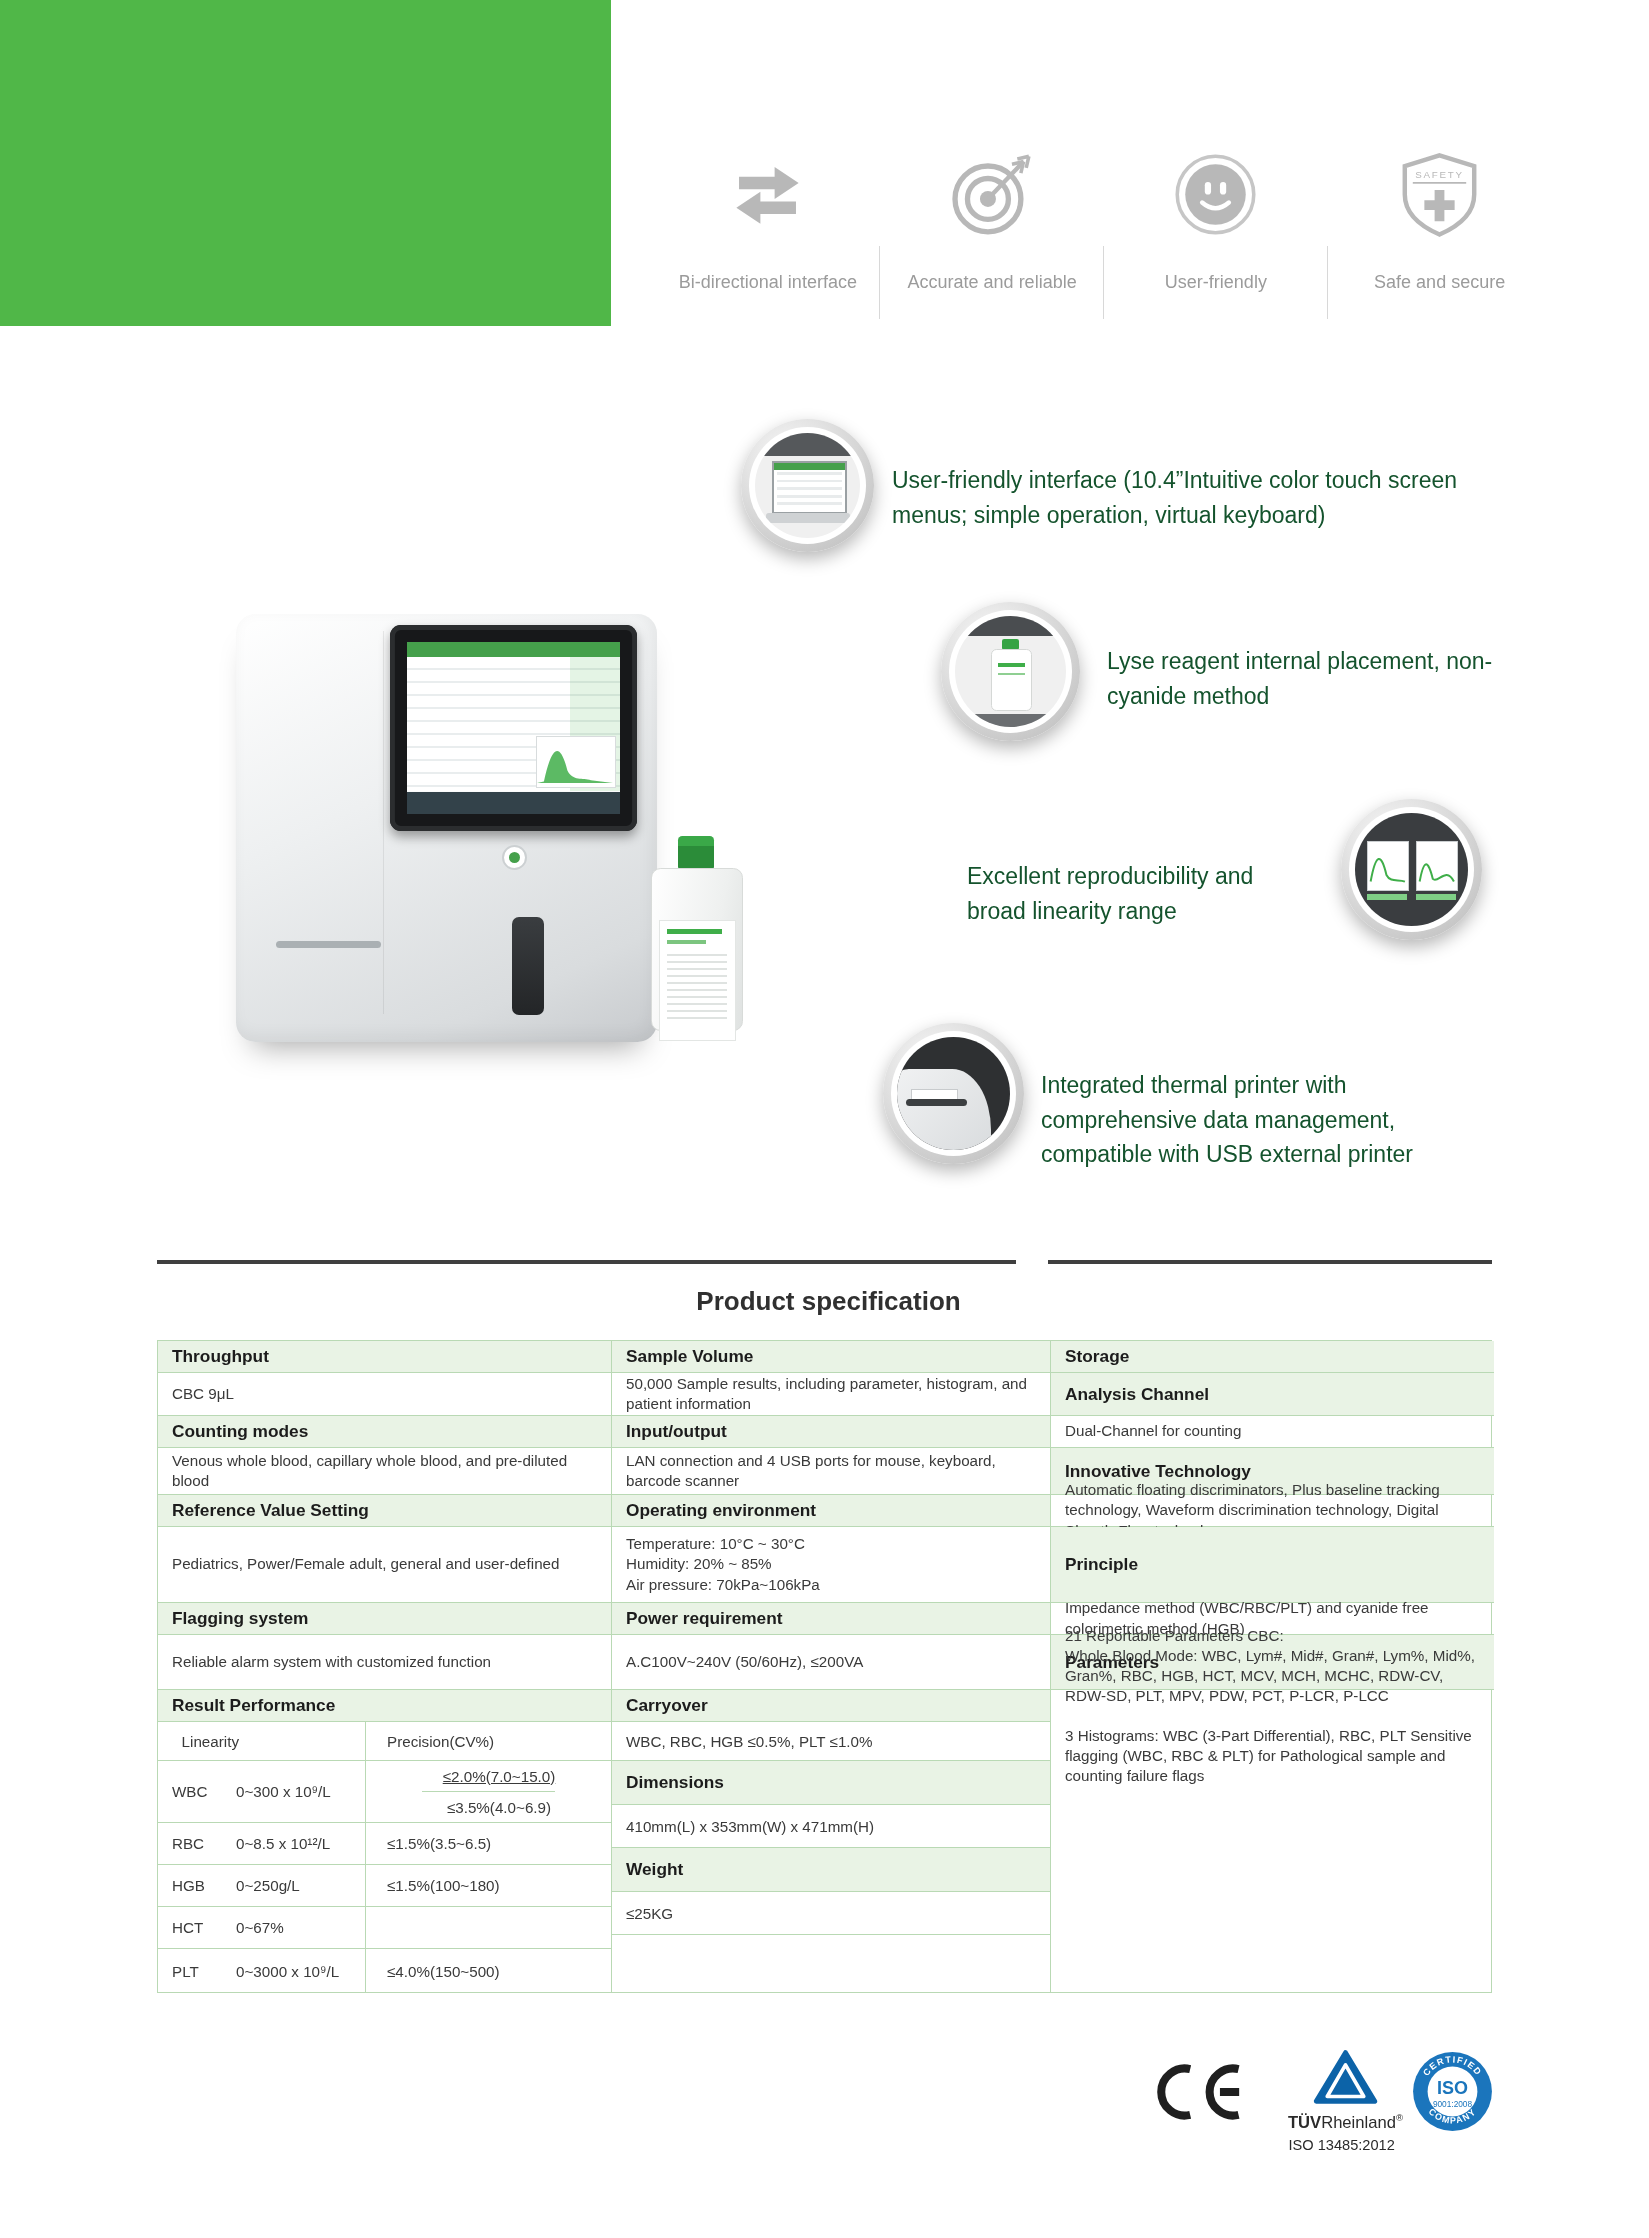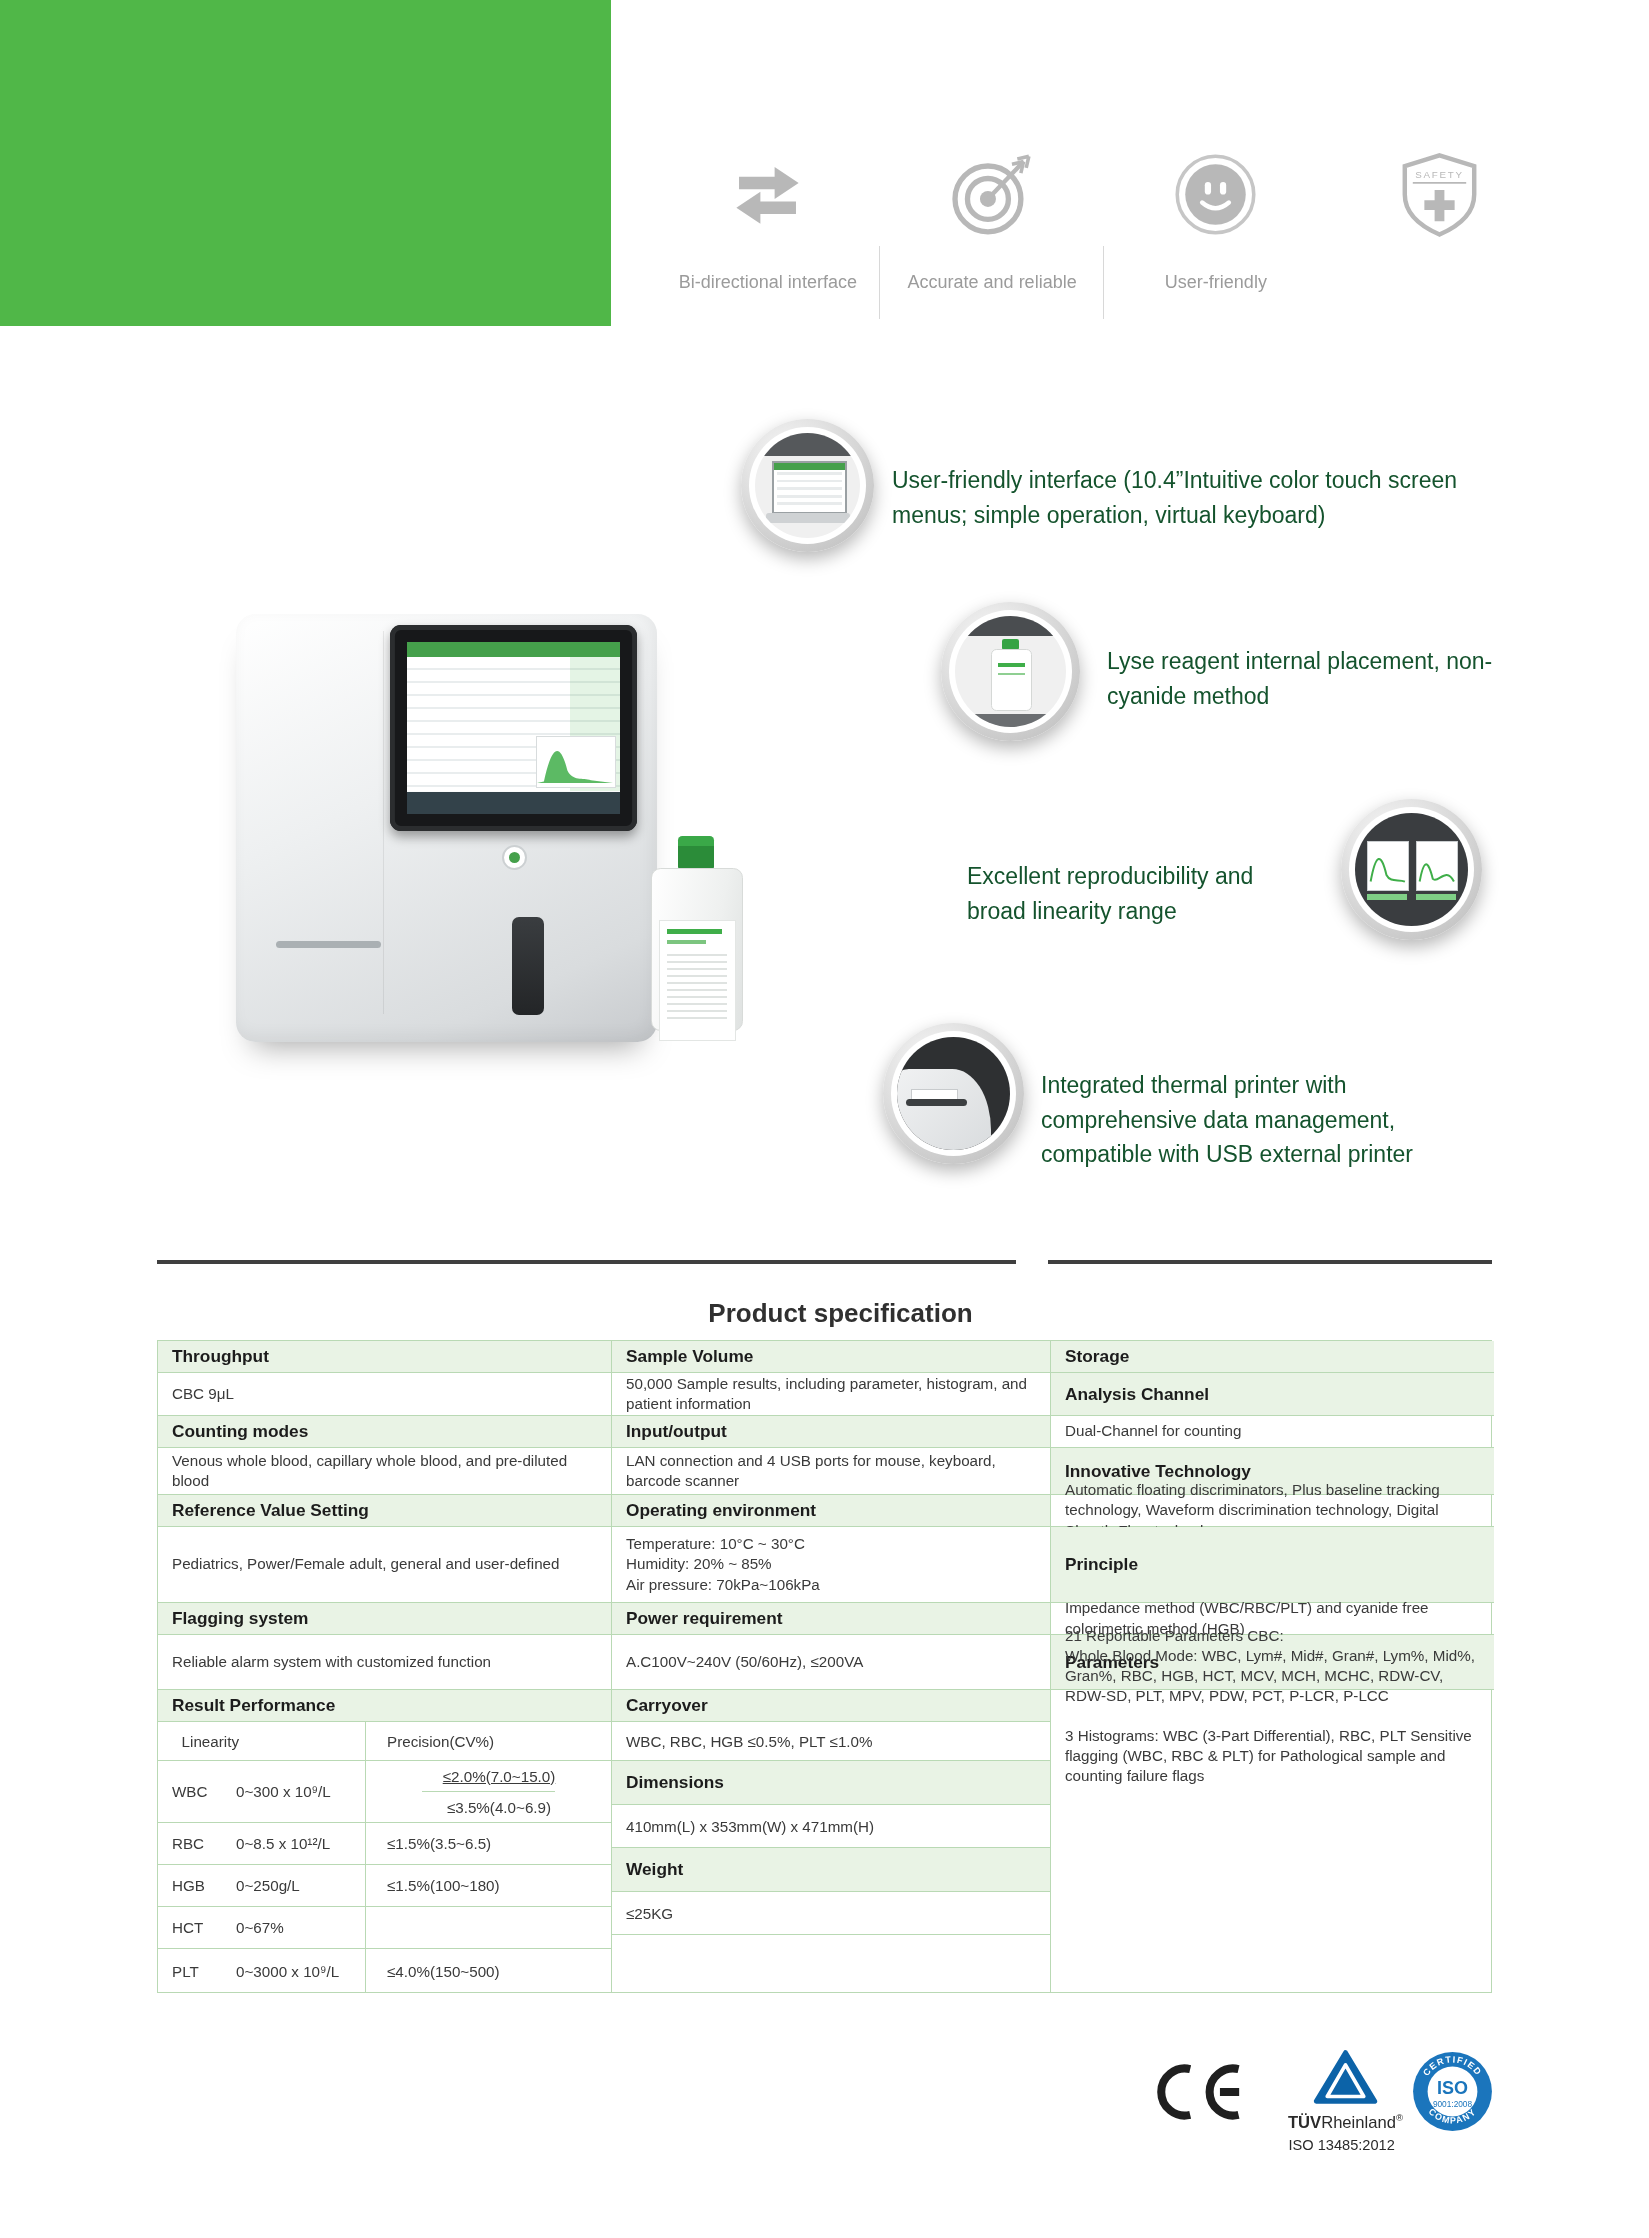--- a/index.html
+++ b/index.html
@@ -100,21 +100,21 @@
   .callout-text{position:absolute;font-size:23px;line-height:1.5;color:#14532d;}
   .ct1{left:892px;top:463px;width:575px;}
   .ct2{left:1107px;top:644px;width:388px;}
   .ct3{left:967px;top:859px;width:326px;}
   .ct4{left:1041px;top:1068px;width:388px;}
 
   
   .spec-rule{position:absolute;top:1260px;height:3.5px;background:#3f3f3f;}
   .rule-left{left:157px;width:859px;}
   .rule-right{left:1048px;width:444px;}
-  .spec-title{position:absolute;left:157px;top:1282px;width:1335px;margin:16px;text-align:center;
+  .spec-title{position:absolute;left:157px;top:1282px;width:1335px;margin:4px;text-align:center;
               font-size:26px;font-weight:bold;color:#303030;}
 
   .spec-table{--tb:#b9d9b4;position:absolute;left:157px;top:1340px;width:1335px;
               display:grid;grid-template-columns:454px 439px 443px;
               grid-template-rows:32px 43px 32px 47px 32px 76px 32px 55px 32px 270px;
               border:1.4px solid var(--tb);box-sizing:border-box;
               font-size:15.2px;color:#3a3a3a;}
   .spec-table > div{border-right:1.4px solid var(--tb);border-bottom:1.4px solid var(--tb);box-sizing:border-box;}
   .spec-table > div:nth-child(3n){border-right:none;}
   .spec-table > div:nth-last-child(-n+3){border-bottom:none;}
@@ -198,20 +198,23 @@
       </div>
     </div>
     <div class="feature">
       <div class="f-icon">
         <svg viewBox="0 0 100 100">
           <path d="M50 6 L89 18 L89 50 Q89 78 50 95 Q11 78 11 50 L11 18 Z" fill="none" stroke="#b8b8b8" stroke-width="5"></path>
           <text x="50" y="31" font-size="11" fill="#b8b8b8" text-anchor="middle" letter-spacing="2">SAFETY</text>
           <line x1="20" y1="37" x2="80" y2="37" stroke="#b8b8b8" stroke-width="2"></line>
           <path d="M50 45 L50 80 M33 62 L67 62" stroke="#b8b8b8" stroke-width="11"></path>
         </svg>
+      </div>
+      <div class="f-label-box">
+        <span class="f-label">Safe and secure</span>
       </div>
     </div>
   </div>
 
   <div class="machine">
     <div class="m-body"></div>
     <div class="m-seam"></div>
     <div class="m-screen">
       <div class="m-screen-inner">
         <div class="ms-top"></div>

